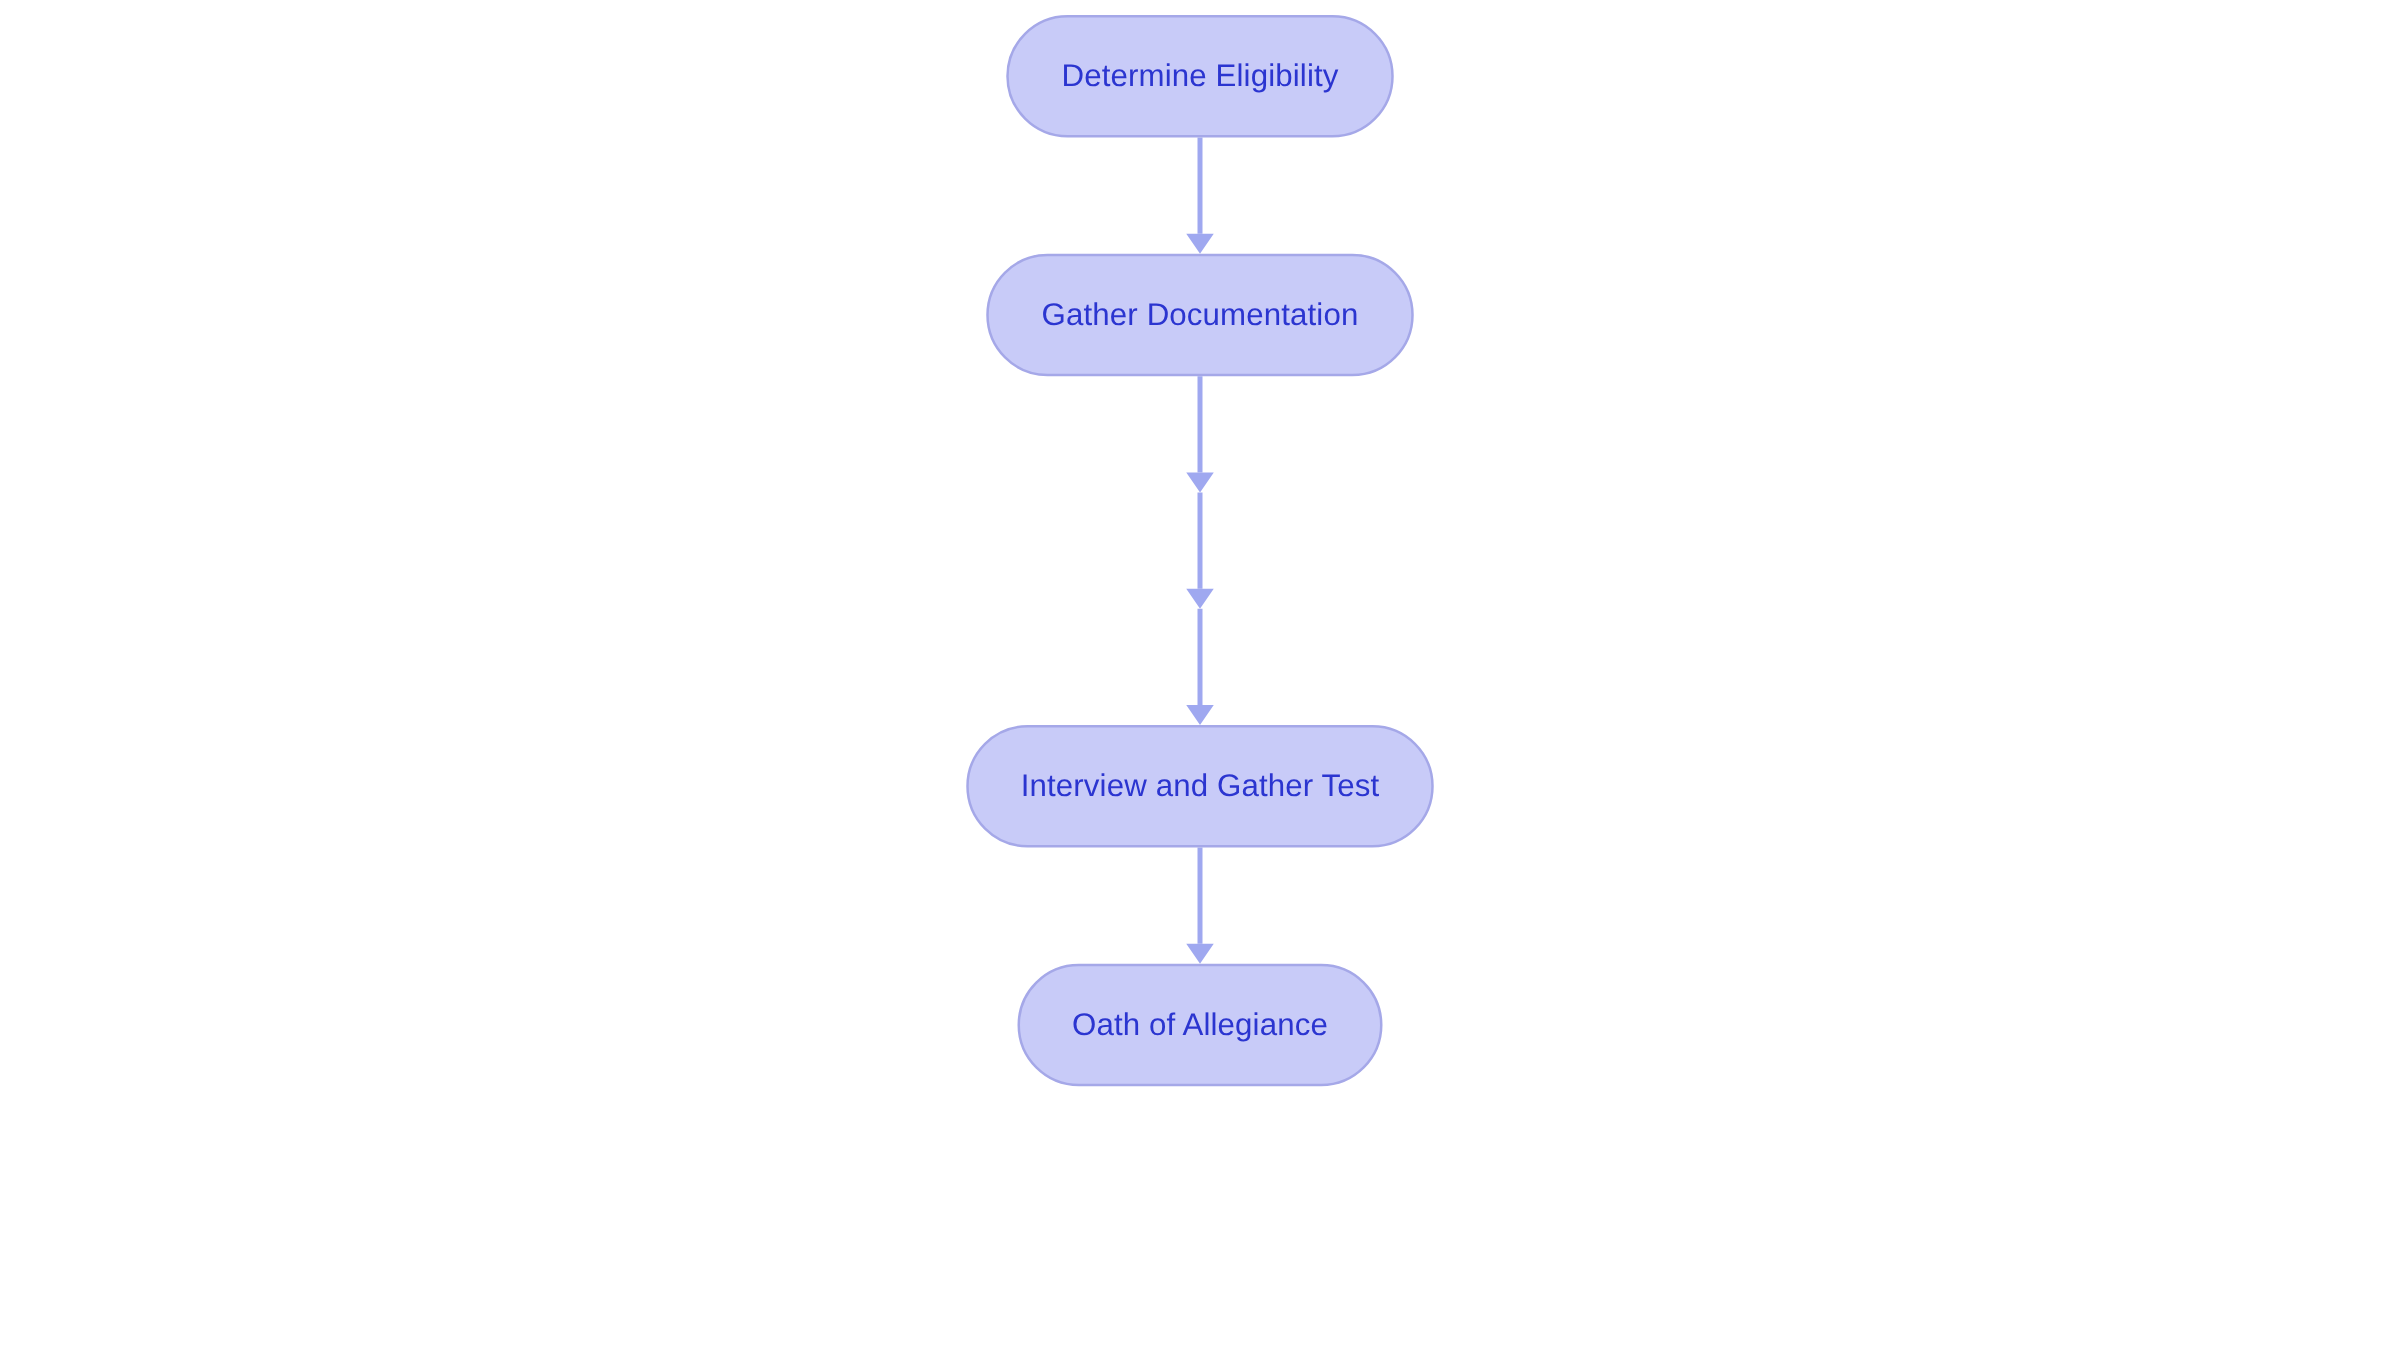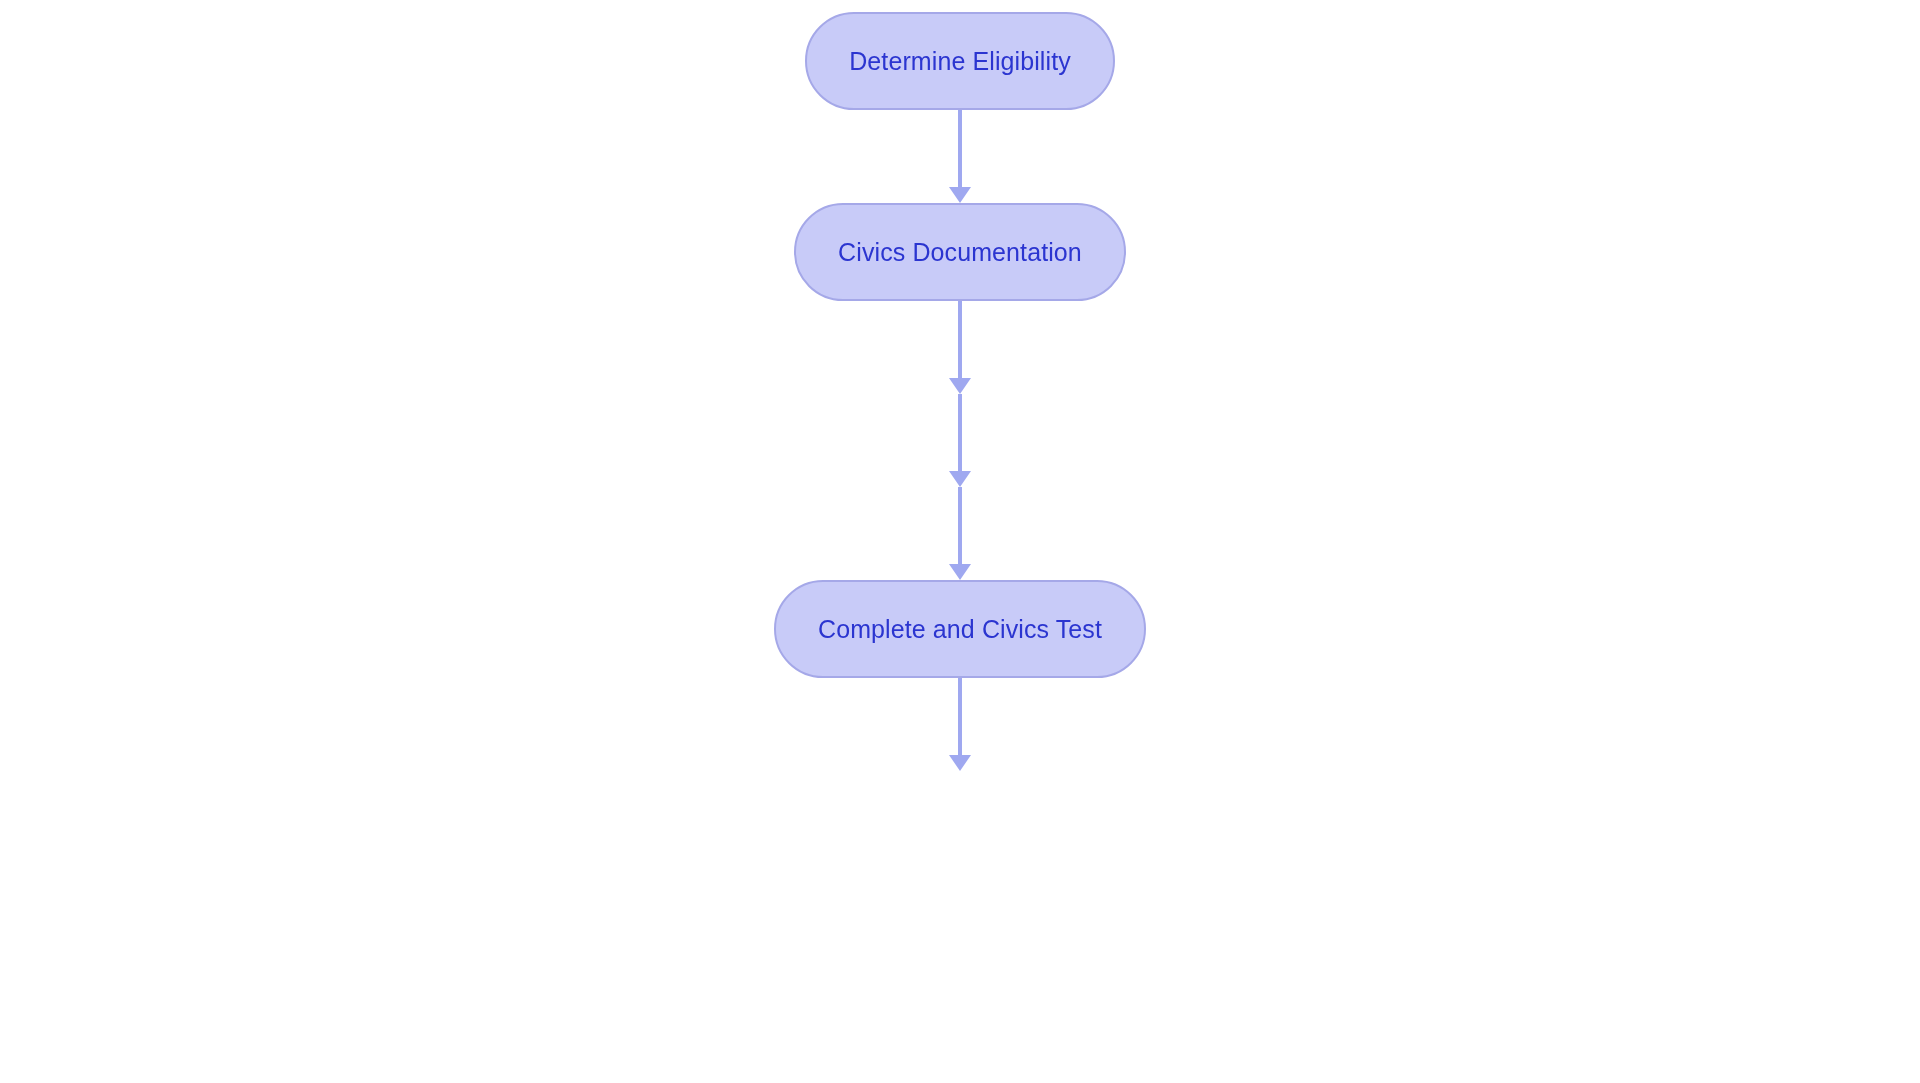--- a/index.html
+++ b/index.html
@@ -92,44 +92,47 @@
     <div class="flow-node">
       <span class="flow-node-label">Determine Eligibility</span>
     </div>
 
     <div class="flow-connector">
       <div class="connector-line"></div>
       <div class="connector-head"></div>
     </div>
 
     <div class="flow-node">
-      <span class="flow-node-label">Civics Documentation</span>
+      <span class="flow-node-label">Gather Documentation</span>
     </div>
 
     <div class="flow-connector">
       <div class="connector-line"></div>
       <div class="connector-head"></div>
     </div>
 
 
     <div class="flow-connector">
       <div class="connector-line"></div>
       <div class="connector-head"></div>
     </div>
 
 
     <div class="flow-connector">
       <div class="connector-line"></div>
       <div class="connector-head"></div>
     </div>
 
     <div class="flow-node">
-      <span class="flow-node-label">Complete and Civics Test</span>
+      <span class="flow-node-label">Interview and Gather Test</span>
     </div>
 
     <div class="flow-connector">
       <div class="connector-line"></div>
       <div class="connector-head"></div>
     </div>
 
+    <div class="flow-node">
+      <span class="flow-node-label">Oath of Allegiance</span>
+    </div>
 
   </div>
 </div>
 
 </body></html>

